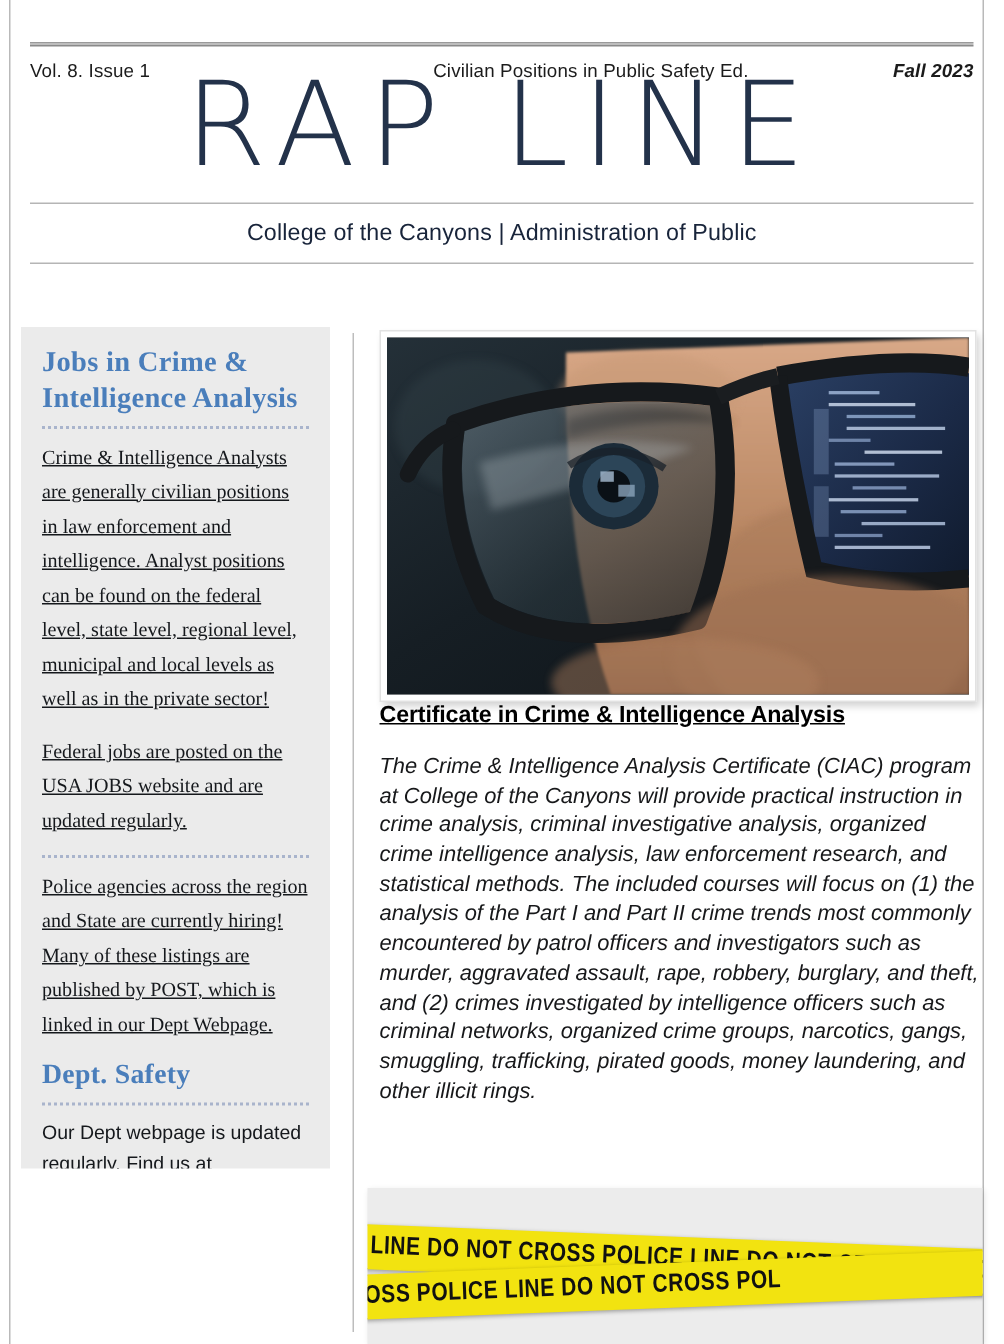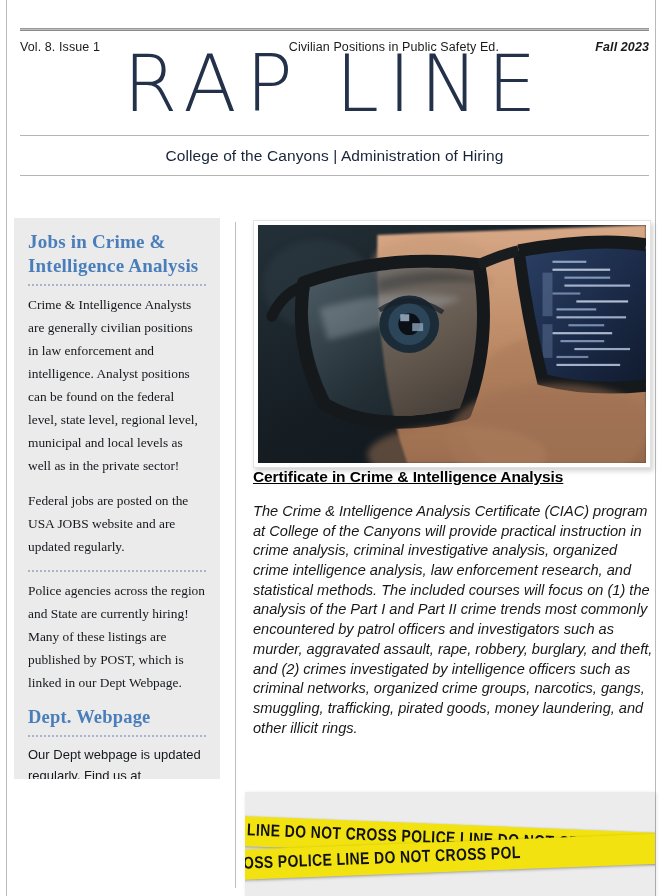--- a/index.html
+++ b/index.html
@@ -114,20 +114,21 @@
     border-top: 2.5px dotted #a9b4cc;
     margin: 0 0 7px 0;
     height: 0;
   }
   .side-p {
     font-family: "Liberation Serif", serif;
     font-size: 13.4px;
     line-height: 1.72;
     color: #15181c;
     margin: 0 0 12px 0;
+    text-decoration: underline;
   }
   .side-p-sans {
     font-family: "Liberation Sans", sans-serif;
     font-size: 13px;
     line-height: 1.62;
     color: #15181c;
     margin: 0;
   }
   .side-link {
     text-decoration: underline;
@@ -233,39 +234,39 @@
 
   <div class="rule-thick"></div>
 
   <div class="title-block">
     <div class="newsletter-title">RAP LINE</div>
   </div>
 
   <div class="rule-thin"></div>
 
   <div class="subtitle-block">
-    <span>College of the Canyons | Administration of Hiring</span>
+    <span>College of the Canyons | Administration of Public</span>
   </div>
 
   <div class="rule-thin"></div>
 </div>
 
 <div class="col-divider"></div>
 
 <div class="sidebar">
 
   <h2 class="side-head">Jobs in Crime &amp; Intelligence Analysis</h2>
   <div class="dotted-rule"></div>
   <p class="side-p">Crime &amp; Intelligence Analysts are generally civilian positions in law enforcement and intelligence.  Analyst positions can be found on the federal level, state level, regional level, municipal and local levels as well as in the private sector!</p>
   <p class="side-p">Federal jobs are posted on the USA JOBS website and are updated regularly.</p>
 
   <div class="dotted-rule"></div>
   <p class="side-p">Police agencies across the region and State are currently hiring!  Many of these listings are published by POST, which is linked in our Dept Webpage.</p>
 
-  <h2 class="side-head small">Dept. Webpage</h2>
+  <h2 class="side-head small">Dept. Safety</h2>
   <div class="dotted-rule"></div>
   <p class="side-p-sans"><span>Our Dept webpage is updated regularly. Find us at </span><a class="side-link" href="#">https://www.canyons.edu/academics/justice/index.php</a></p>
 </div>
 
 <div class="main">
 
   <div class="photo-frame">
     <div class="photo-inner">
       <svg width="100%" height="100%" viewBox="0 0 390 240" preserveAspectRatio="none">
         <defs>

